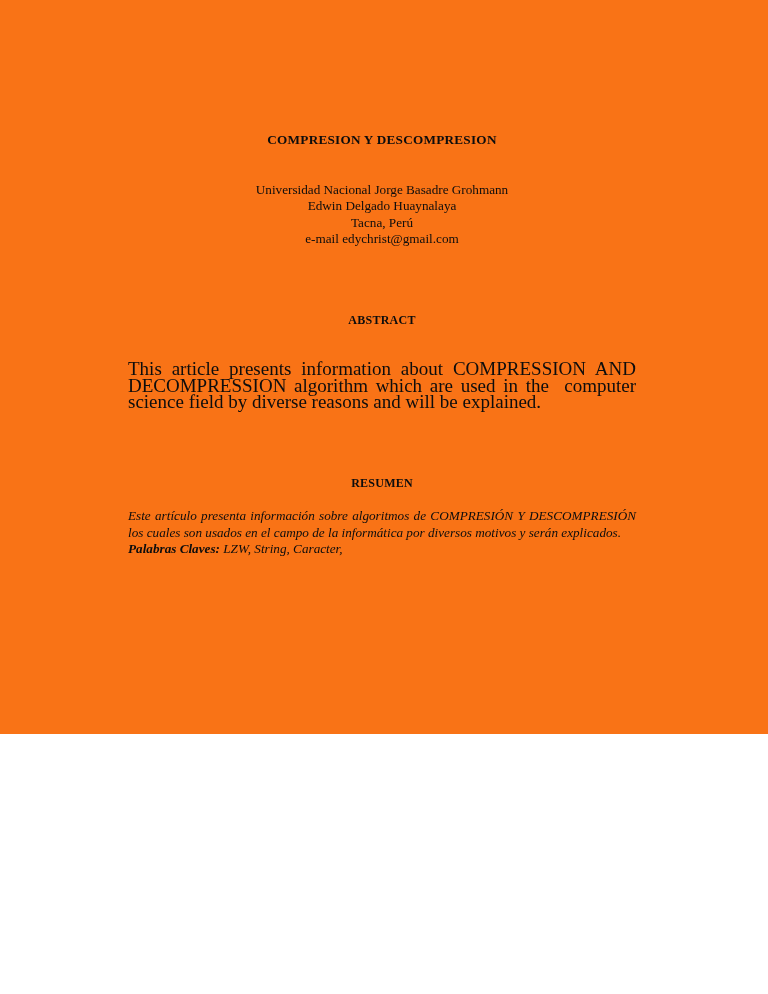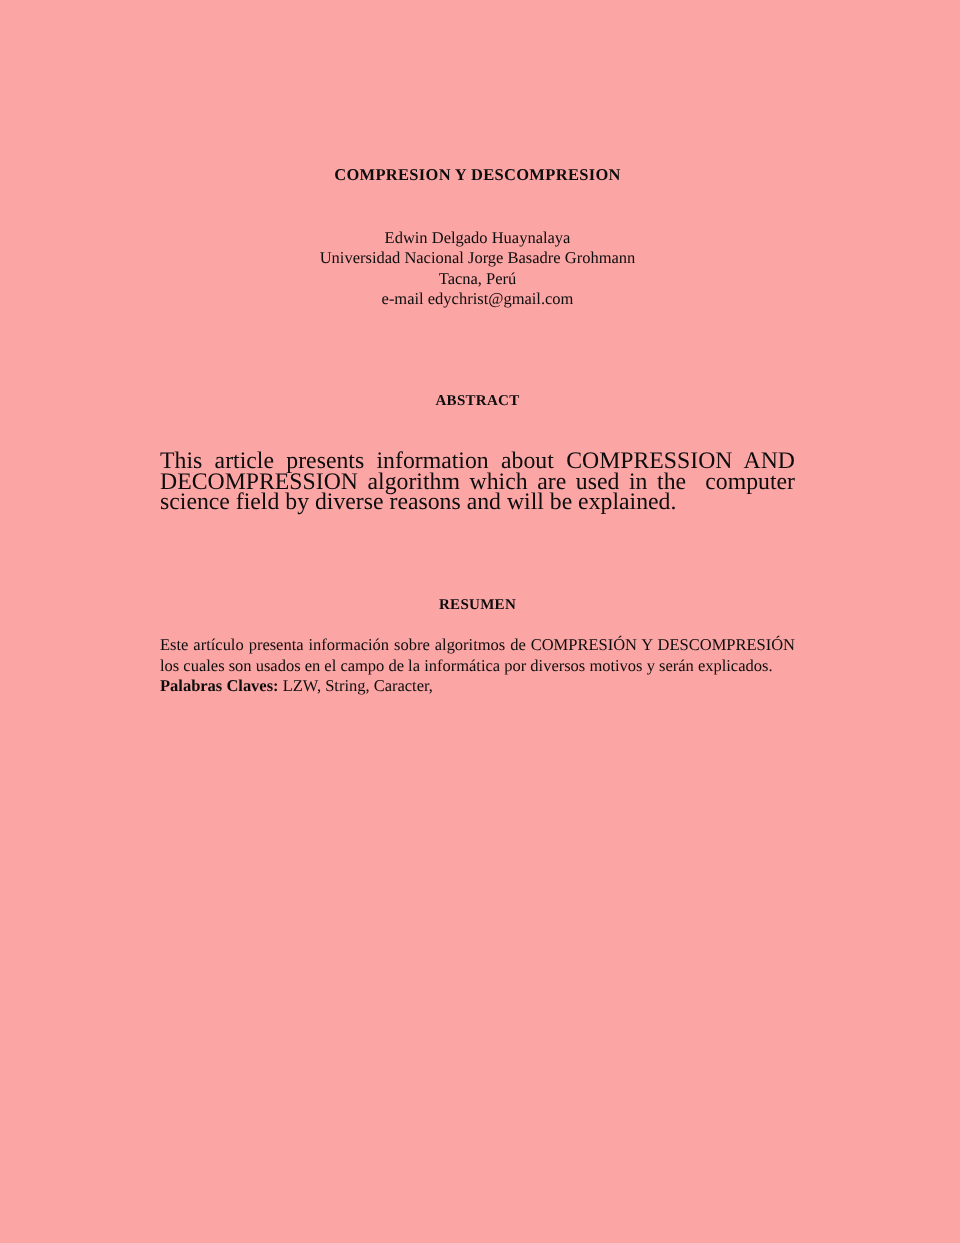--- a/index.html
+++ b/index.html
@@ -10,22 +10,22 @@
   body {
     width: 768px;
     height: 994px;
     font-family: "Liberation Serif", "DejaVu Serif", serif;
     color: #0d0d0d;
     -webkit-font-smoothing: antialiased;
   }
   .page {
     position: relative;
     width: 768px;
-    height: 994px;
-    background: #fca5a5;
+    height: 734px;
+    background: #f97316;
     overflow: hidden;
   }
   .content {
     position: absolute;
     left: 128px;
     top: 0;
     width: 508px;
   }
   .doc-title {
     margin: 0;
@@ -84,20 +84,21 @@
   }
   .resumen-body {
     position: absolute;
     top: 508px;
     left: 0;
     width: 508px;
     font-size: 13.2px;
     line-height: 16.6px;
     text-align: justify;
     text-justify: inter-word;
+    font-style: italic;
   }
   .para {
     margin: 0;
     padding: 0;
     text-align: justify;
     text-justify: inter-word;
     white-space: pre-wrap;
   }
   .keywords-line {
     margin: 0;
@@ -114,22 +115,22 @@
 </style>
 </head>
 <body>
 
 <div class="page">
   <div class="content">
 
     <h1 class="doc-title">COMPRESION Y DESCOMPRESION</h1>
 
     <div class="author-block">
+      <span class="author-line">Universidad Nacional Jorge Basadre Grohmann</span>
       <span class="author-line">Edwin Delgado Huaynalaya</span>
-      <span class="author-line">Universidad Nacional Jorge Basadre Grohmann</span>
       <span class="author-line">Tacna, Perú</span>
       <span class="author-line">e-mail edychrist@gmail.com</span>
     </div>
 
     <div class="section-heading abstract-heading">ABSTRACT</div>
 
     <div class="abstract-body">
       <p class="para">This article presents information about COMPRESSION AND DECOMPRESSION algorithm which are used in the  computer science field by diverse reasons and will be explained.</p>
     </div>
 

